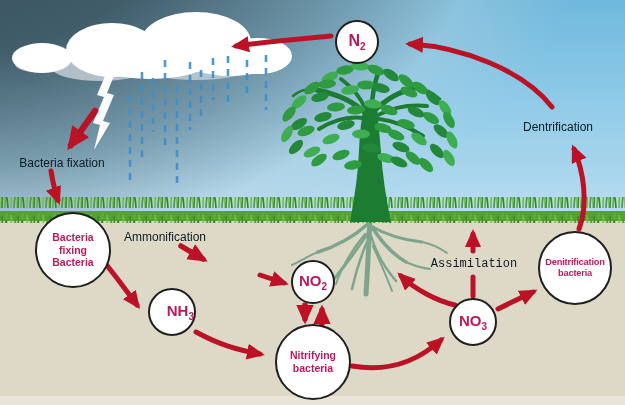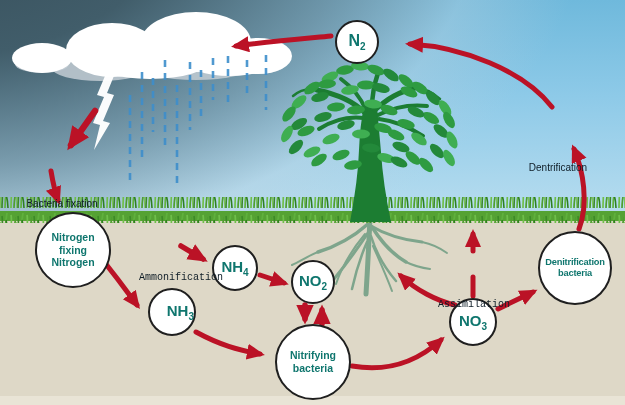--- a/index.html
+++ b/index.html
@@ -10,29 +10,29 @@
       radial-gradient(900px 560px at -60px -90px,
         #354c57 0%, #415d6a 26%, rgba(108,138,153,.75) 46%,
         rgba(190,210,222,.35) 60%, rgba(255,255,255,0) 72%),
       linear-gradient(to bottom,
         #6fb9dc 0%, #8ecae8 24%, #b6dcef 52%, #dfeef7 76%, #f1f7fa 100%);
   }
   .scene{position:absolute;left:0;top:0;}
   .node{
     position:absolute;border-radius:50%;background:#fff;border:2px solid #1f1f1f;
     display:flex;align-items:center;justify-content:center;
-    color:#0f766e;font-weight:bold;text-align:center;box-sizing:border-box;
+    color:#be185d;font-weight:bold;text-align:center;box-sizing:border-box;
   }
   .node.chem{font-size:15px;}
   .node.chem sub{font-size:10px;}
   .node.big{font-size:10.5px;line-height:1.22;padding:3px;}
   .node.denit{font-size:9.3px;letter-spacing:-0.2px;}
   .flow-label{
     position:absolute;transform:translate(-50%,-50%);
-    font-size:10px;color:#0e1c26;white-space:nowrap;margin-top:40px;
+    font-size:12px;color:#0e1c26;white-space:nowrap;
   }
 </style>
 </head>
 <body>
 
 <div class="stage">
 
   <svg class="scene" width="625" height="405" viewBox="0 0 625 405">
     <defs>
       <marker id="ah" markerWidth="4.4" markerHeight="3.6" refX="2.6" refY="1.6" orient="auto" markerUnits="strokeWidth">
@@ -184,34 +184,31 @@
       <path d="M473,251 L473,234" stroke-width="5" marker-end="url(#ah)"></path>
       <path d="M498,309 C512,302 523,297 533,292" stroke-width="5" marker-end="url(#ah)"></path>
       <path d="M579,229 C589,203 583,170 574,149" stroke-width="5" marker-end="url(#ah)"></path>
       <path d="M552,107 C523,70 462,47 410,44" stroke-width="5" marker-end="url(#ah)"></path>
     </g>
   </svg>
 
   <div class="node chem" style="left:335px;top:20px;width:44px;height:44px;font-size:16px;">
     <span><span>N</span><sub>2</sub></span>
   </div>
-  <div class="node chem" style="left:212px;top:245px;width:46px;height:46px;">
-    <span><span>NH</span><sub>4</sub></span>
-  </div>
   <div class="node chem" style="left:291px;top:260px;width:44px;height:44px;justify-content:center;">
     <span><span>NO</span><sub>2</sub></span>
   </div>
   <div class="node chem" style="left:148px;top:288px;width:48px;height:48px;justify-content:flex-end;">
     <span><span>NH</span><sub>3</sub></span>
   </div>
   <div class="node chem" style="left:449px;top:298px;width:48px;height:48px;">
     <span><span>NO</span><sub>3</sub></span>
   </div>
 
-  <div class="node big" style="left:35px;top:212px;width:76px;height:76px;">Nitrogen fixing Nitrogen</div>
+  <div class="node big" style="left:35px;top:212px;width:76px;height:76px;">Bacteria fixing Bacteria</div>
   <div class="node big denit" style="left:538px;top:231px;width:74px;height:74px;">Denitrification bacteria</div>
   <div class="node big" style="left:275px;top:324px;width:76px;height:76px;">Nitrifying bacteria</div>
 
   <div class="flow-label" style="left:62px;top:163px;">Bacteria fixation</div>
-  <div class="flow-label" style="left:181px;top:237px;font-family:Liberation Mono, monospace;">Ammonification</div>
+  <div class="flow-label" style="left:165px;top:237px;">Ammonification</div>
   <div class="flow-label" style="left:474px;top:264px;font-family:Liberation Mono, monospace;">Assimilation</div>
   <div class="flow-label" style="left:558px;top:127px;">Dentrification</div>
 </div>
 
 </body></html>

